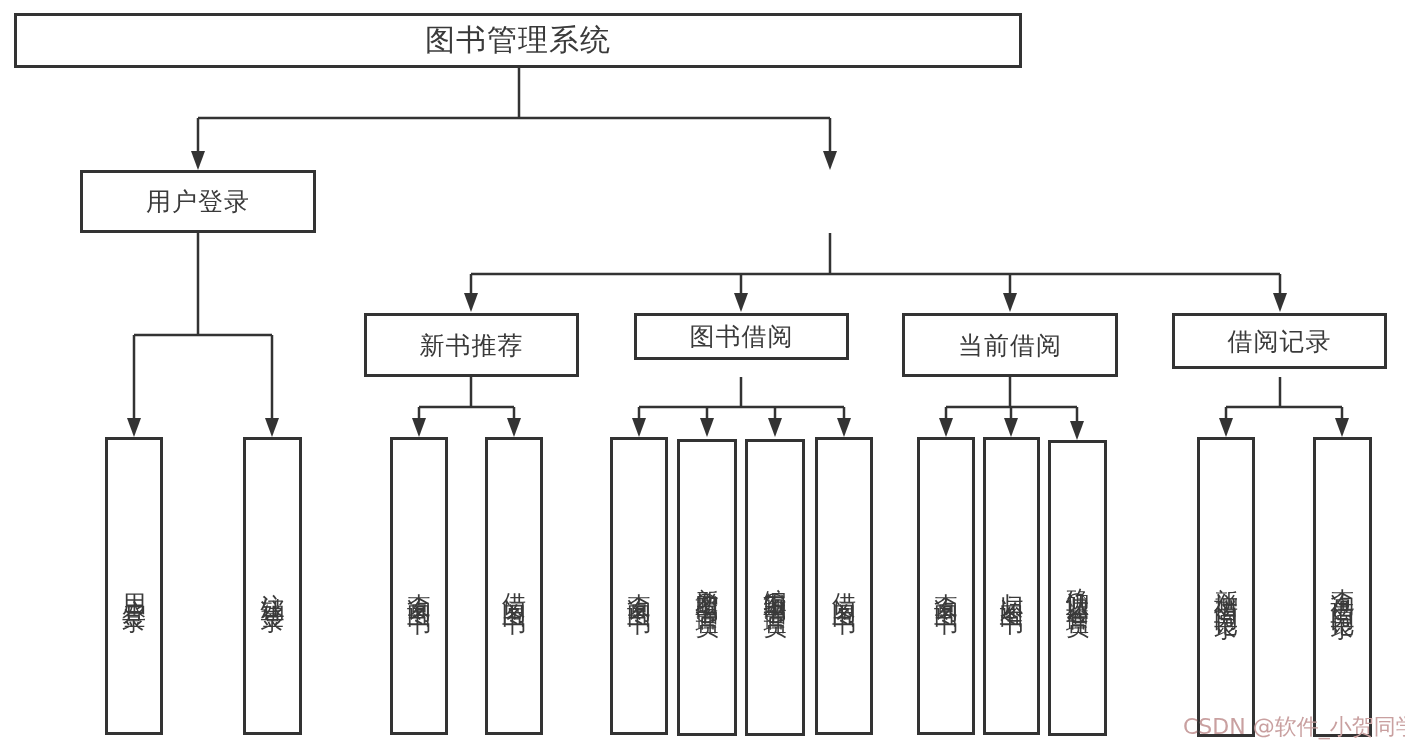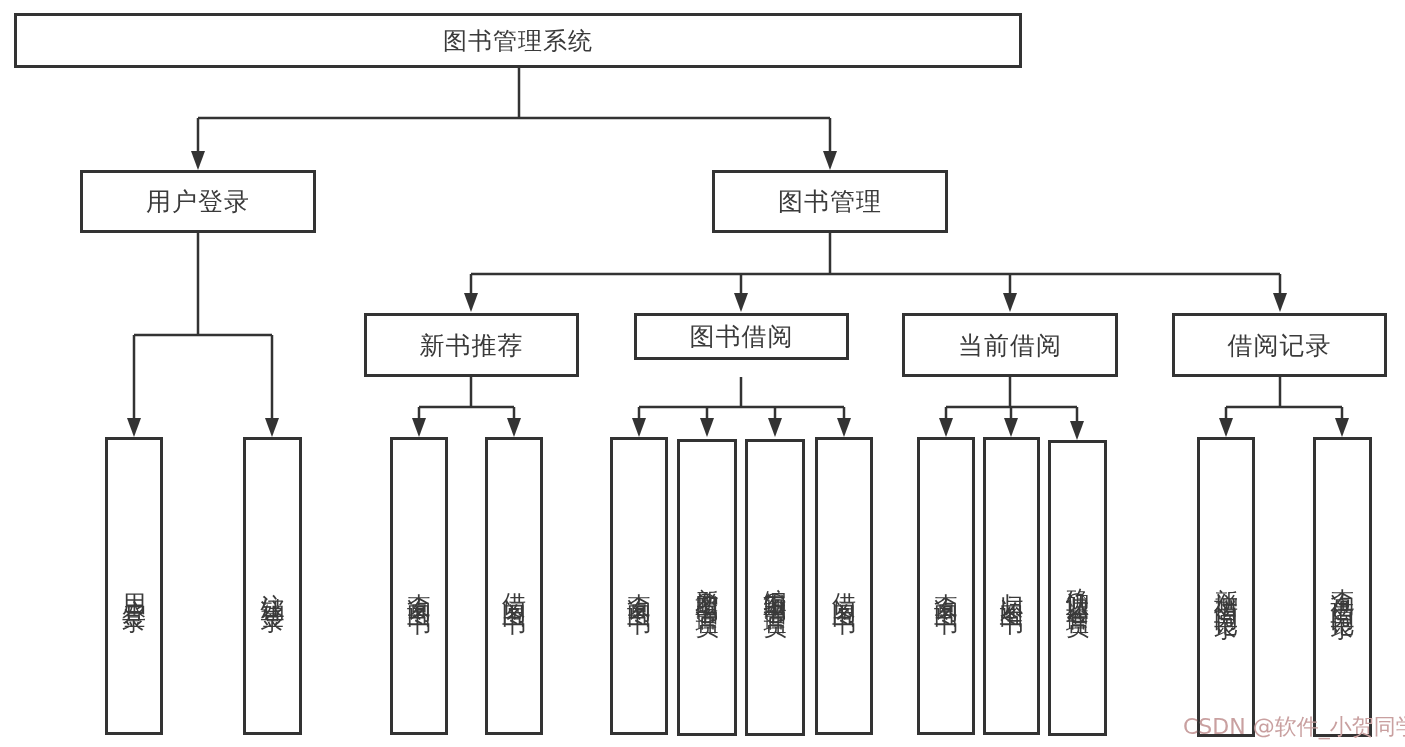--- a/index.html
+++ b/index.html
@@ -22,21 +22,21 @@
   .hnode{
     position:absolute;
     display:flex;align-items:center;justify-content:center;
     border:3px solid var(--line);
     background:#fff;
     color:var(--text);
     font-size:25px;
     letter-spacing:1px;
     z-index:2;
   }
-  .hnode.root{font-size:24px;}
+  .hnode.root{font-size:30px;}
   .vnode{
     position:absolute;
     display:flex;align-items:center;justify-content:center;
     border:3px solid var(--line);
     background:#fff;
     color:var(--text);
     z-index:2;
   }
   .vnode span{
     writing-mode:vertical-rl;
@@ -119,26 +119,25 @@
     <line x1="1226" y1="407" x2="1342" y2="407"></line>
     <line x1="1226" y1="407" x2="1226" y2="421"></line>
     <line x1="1342" y1="407" x2="1342" y2="421"></line>
     <polygon points="1219,418 1233,418 1226,437"></polygon>
     <polygon points="1335,418 1349,418 1342,437"></polygon>
   </svg>
 
   <div class="hnode root" style="left:14px;top:13px;width:1008px;height:55px;">图书管理系统</div>
 
   <div class="hnode" style="left:80px;top:170px;width:236px;height:63px;">用户登录</div>
-  <div class="hnode" style="left:712px;top:170px;width:236px;height:63px;">图书管理</div>
 
   <div class="hnode" style="left:364px;top:313px;width:215px;height:64px;">新书推荐</div>
   <div class="hnode" style="left:634px;top:313px;width:215px;height:47px;">图书借阅</div>
   <div class="hnode" style="left:902px;top:313px;width:216px;height:64px;text-align:center;">当前借阅</div>
-  <div class="hnode" style="left:1172px;top:313px;width:215px;height:64px;">借阅记录</div>
+  <div class="hnode" style="left:1172px;top:313px;width:215px;height:56px;">借阅记录</div>
 
   <div class="vnode" style="left:105px;top:437px;width:58px;height:298px;">
     <span>用户登录</span>
   </div>
   <div class="vnode" style="left:243px;top:437px;width:59px;height:298px;">
     <span>注销登录</span>
   </div>
 
   <div class="vnode" style="left:390px;top:437px;width:58px;height:298px;">
     <span>查询图书</span>

